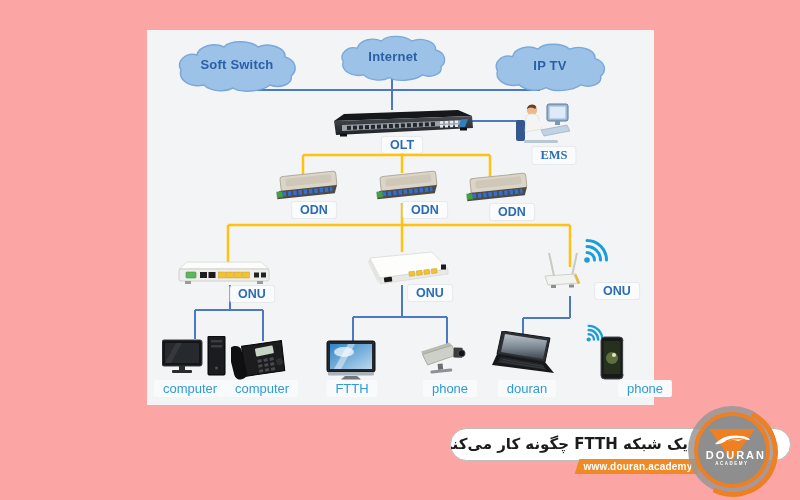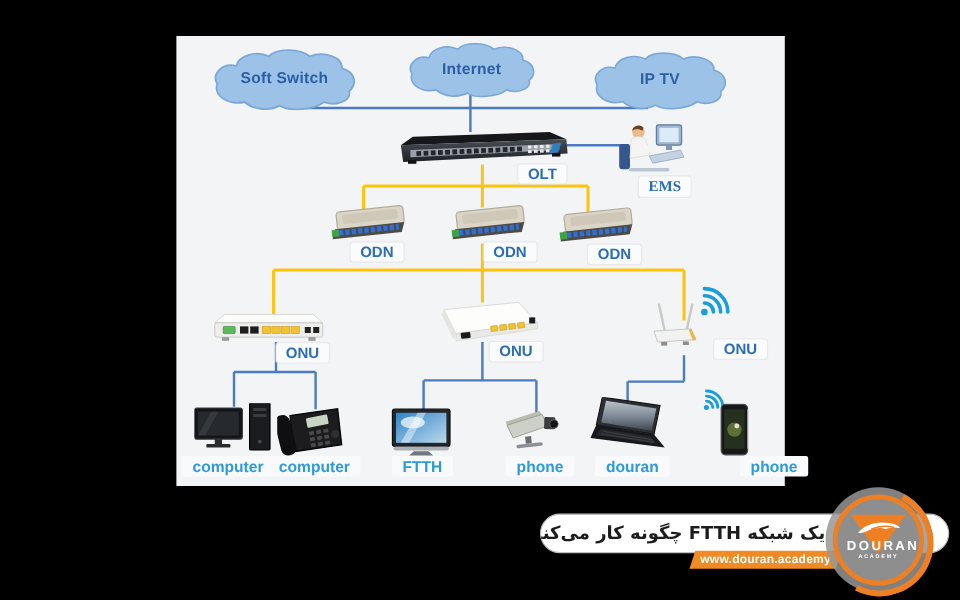--- a/index.html
+++ b/index.html
@@ -1,28 +1,28 @@
 <!DOCTYPE html>
 <html><head>
 <meta charset="utf-8">
 <style>
   html,body{margin:0;padding:0;background:#fff;}
-  #stage{position:relative;width:800px;height:500px;background:#000000;overflow:hidden;
+  #stage{position:relative;width:800px;height:500px;background:#fca5a5;overflow:hidden;
          font-family:"Liberation Sans",sans-serif;}
   .abs{position:absolute;}
   #panel{left:147px;top:30px;width:507px;height:375px;background:#f3f4f5;}
   svg{display:block;}
   #wires{left:0;top:0;pointer-events:none;}
   .cloud-label{position:absolute;left:0;right:0;top:50%;transform:translateY(-58%);
     text-align:center;color:#2b5fa5;font-weight:bold;font-size:13px;letter-spacing:.2px;}
   .node-label{position:absolute;transform:translateX(-50%);background:#fafbfc;
     color:#2b6cb5;font-weight:bold;font-size:12.5px;padding:1px 8px;border-radius:2px;
     white-space:nowrap;box-shadow:0 0 0 1px rgba(220,224,228,.55);}
   .dev-label{position:absolute;transform:translateX(-50%);background:#f9fafb;
-    color:#2e9bd6;font-weight:bold;font-size:13px;padding:1px 9px;border-radius:2px;
+    color:#2e9bd6;font-weight:normal;font-size:13px;padding:1px 9px;border-radius:2px;
     white-space:nowrap;}
   
   #footer-pill{left:450px;top:428px;width:341px;height:33px;background:#fff;
     border:1.5px solid #bdbdbd;border-radius:18px;box-sizing:border-box;}
   #footer-question{position:absolute;left:0;top:0;right:0;bottom:0;direction:rtl;
     line-height:30px;padding-right:102px;padding-left:14px;font-weight:bold;
     font-size:15px;color:#1c1c1c;font-family:"DejaVu Sans",sans-serif;white-space:nowrap;
     overflow:hidden;}
   #site-strip{left:577px;top:459px;width:122px;height:15px;background:#f08a24;
     transform:skewX(-18deg);z-index:2;}
@@ -103,21 +103,21 @@
         <rect x="108" y="17" width="3" height="2.6"></rect>
           <rect x="113" y="16.8" width="3" height="2.6"></rect>
         <rect x="118" y="16.6" width="3" height="2.6"></rect>
           <rect x="123" y="16.4" width="3" height="2.6"></rect>
       </g>
       <polygon points="129,11.5 136,11 133,19 126,19.8" fill="#2f7fc1"></polygon>
       <rect x="8" y="25.5" width="7" height="3" fill="#101113"></rect>
       <rect x="128" y="19.5" width="7" height="3" fill="#101113"></rect>
     </svg>
   </div>
-  <span class="node-label" style="left:452px;top:137px;text-align:center;">OLT</span>
+  <span class="node-label" style="left:402px;top:137px;text-align:center;">OLT</span>
 
   <div class="abs" style="left:514px;top:100px;">
     <svg width="56" height="48" viewBox="0 0 56 48">
       <rect x="33" y="4" width="21" height="17" rx="2" fill="#9fb6cf" stroke="#5d7aa0"></rect>
       <rect x="35.5" y="6.5" width="16" height="12" fill="#dcebf7"></rect>
       <rect x="41" y="21" width="5" height="4" fill="#7e97b5"></rect>
       <rect x="2" y="20" width="9" height="21" rx="2" fill="#35568e"></rect>
       <circle cx="18" cy="10" r="5.2" fill="#eab98c"></circle>
       <path d="M12.8,9 a5.4,5.4 0 0 1 9.5,-2.5 l-1,2.5 a6.5,6.5 0 0 0 -8.5,0 z" fill="#6b3f1f"></path>
       <path d="M12,16 q6,-4.5 12,0 l4,13 -17,3 z" fill="#f4f4f2" stroke="#d8d8d4" stroke-width=".6"></path>

